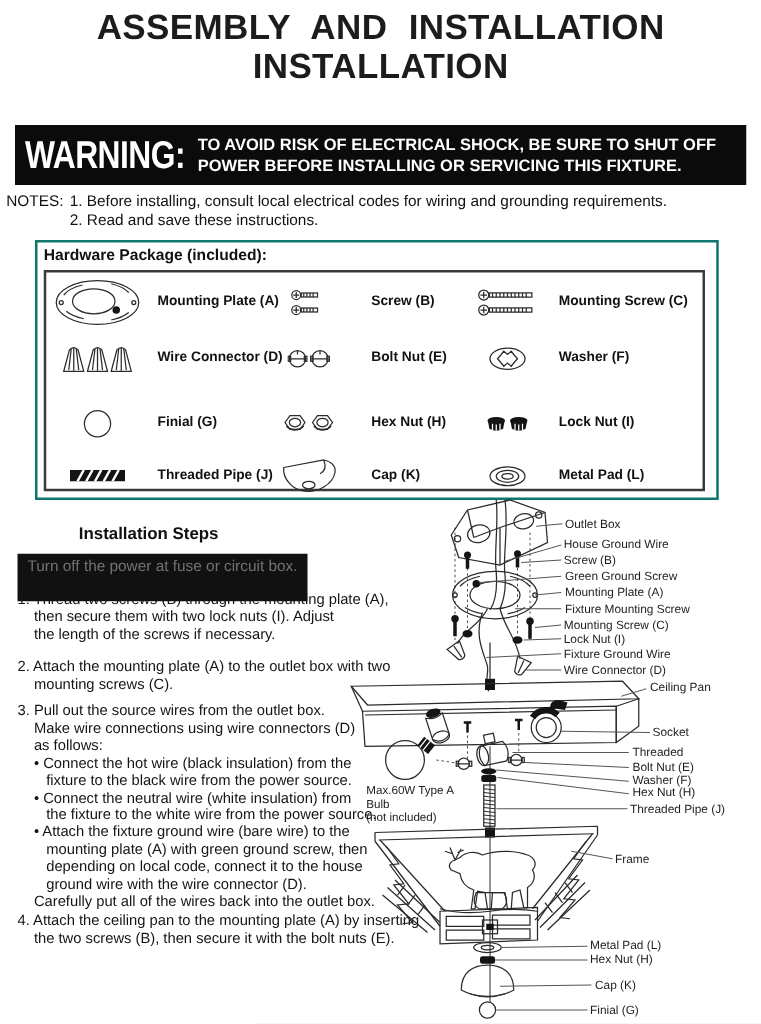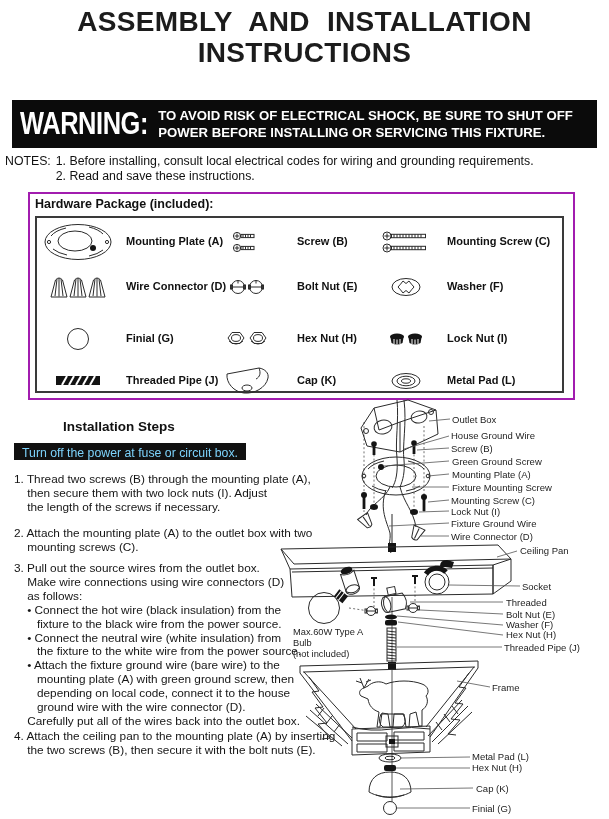--- a/index.html
+++ b/index.html
@@ -16,47 +16,47 @@
   
   .warnbox{left:12px;top:100px;width:585px;height:48px;background:#0b0b0b;color:#fff;
     display:flex;align-items:center;}
   .warnlabel{font-weight:bold;font-size:31px;letter-spacing:-.5px;margin-left:8px;
     transform:scaleX(.82);transform-origin:left center;white-space:nowrap;}
   .warntext{font-weight:bold;font-size:13.2px;line-height:1.32;margin-left:-18px;white-space:nowrap;}
   
   .notes{left:5px;top:154px;display:flex;font-weight:normal;font-size:12.3px;line-height:14.5px;}
   .notes .nlabel{margin-right:5px;}
   
-  .hwbox{left:28px;top:192px;width:547px;height:208px;border:2px solid #a21caf;box-sizing:border-box;}
+  .hwbox{left:28px;top:192px;width:547px;height:208px;border:2px solid #0f766e;box-sizing:border-box;}
   .hwtitle{left:5px;top:3px;font-weight:bold;font-size:12.5px;}
   .hwinner{left:5px;top:22px;width:529px;height:177px;border:2px solid #3a3a3a;box-sizing:border-box;}
   .hwlabel{font-weight:bold;font-size:11px;white-space:nowrap;}
   .hwicon{display:block;}
   
   .stepshead{left:15px;top:419px;font-weight:bold;font-size:13.5px;margin-left:48px;}
-  .alertbox{left:14px;top:443px;background:#111;color:#7dd3fc;font-size:12.3px;
-    padding:3px 8px 0 8px;white-space:nowrap;}
+  .alertbox{left:14px;top:443px;background:#111;color:#737373;font-size:12.3px;
+    padding:3px 8px 21px 8px;white-space:nowrap;}
   .step{left:14px;width:345px;font-size:11.8px;line-height:13.9px;white-space:pre-wrap;color:#151515;}
   
   .diagram-svg{left:278px;top:396px;width:331px;height:423px;}
   .dlabel{position:absolute;font-size:9.5px;line-height:10px;color:#1d1d1d;white-space:nowrap;}
   .bulbnote{position:absolute;font-size:9.3px;line-height:11px;color:#1d1d1d;width:90px;}
   svg .ln{stroke:#2b2b2b;stroke-width:1;fill:none;}
   svg .fill{fill:#141414;stroke:none;}
   svg .lead{stroke:#555;stroke-width:.8;fill:none;}
   svg .dash{stroke:#333;stroke-width:.7;fill:none;stroke-dasharray:2 2.2;}
 </style>
 </head>
 <body>
 
 <div class="page">
 
   <div class="abs title">
     <div class="l1">ASSEMBLY AND INSTALLATION</div>
-    <div class="l2">INSTRUCTIONS</div>
+    <div class="l2">INSTALLATION</div>
   </div>
 
   <div class="abs warnbox">
     <span class="warnlabel">WARNING:</span>
     <span class="warntext">
       <span>TO AVOID RISK OF ELECTRICAL SHOCK, BE SURE TO SHUT OFF</span><br>
       <span>POWER BEFORE INSTALLING OR SERVICING THIS FIXTURE.</span>
     </span>
   </div>
 

